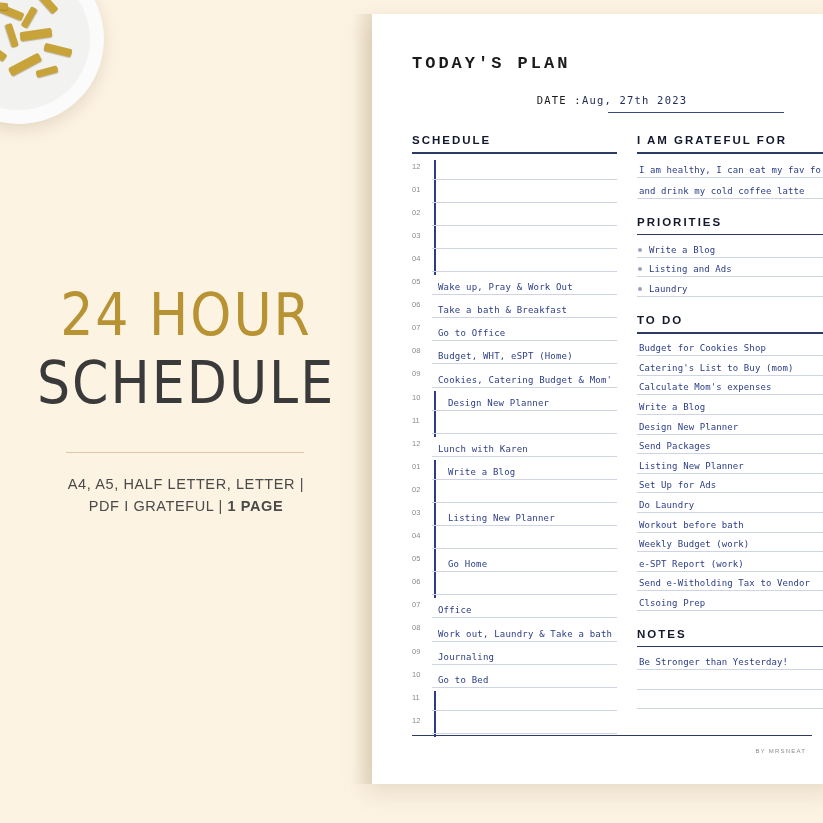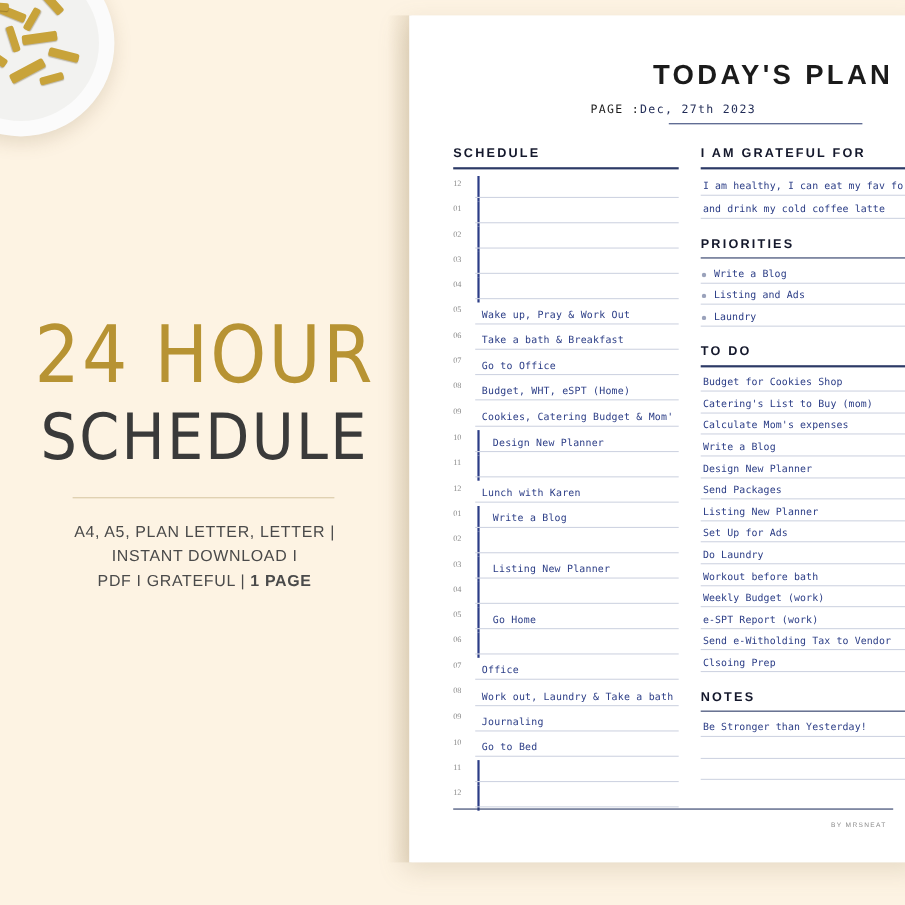--- a/index.html
+++ b/index.html
@@ -21,21 +21,21 @@
     width: 372px; height: 823px;
   }
   .promo-title {
     position: absolute;
     left: 0; right: 0;
     top: 286px;
     text-align: center;
   }
   .promo-line1 {
     font-family: "DejaVu Sans Condensed", "Liberation Sans", sans-serif;
-    font-size: 72px;
+    font-size: 58px;
     letter-spacing: 2px;
     color: #b79333;
     font-weight: 400;
     line-height: 1.0;
   }
   .promo-line2 {
     font-family: "DejaVu Sans Condensed", "Liberation Sans", sans-serif;
     font-size: 58px;
     letter-spacing: 2px;
     color: #3a3a3a;
@@ -99,23 +99,23 @@
     position: absolute;
     left: 352px; top: 14px;
     width: 22px; height: 770px;
     background: linear-gradient(to right, rgba(190,168,125,0.0), rgba(170,145,100,0.22));
   }
 
   .doc-title {
     position: absolute;
     left: 40px; right: 30px;
     top: 40px;
-    text-align: right;
-    font-family: Liberation Sans, sans-serif;
-    font-size: 25px;
+    text-align: left;
+    font-family: Liberation Mono, monospace;
+    font-size: 17px;
     letter-spacing: 3px;
     color: #1b1b1b;
     font-weight: bold;
   }
   .doc-date {
     position: absolute;
     left: 40px; right: 30px;
     top: 80px;
     text-align: center;
     font-size: 10.5px;
@@ -158,21 +158,21 @@
 
   
   .sched-row {
     position: relative;
     height: 23.1px;
   }
   .sched-row .hr {
     position: absolute;
     left: 0; top: 0;
     width: 17px;
-    font-family: Liberation Serif, serif;
+    font-family: Liberation Sans, sans-serif;
     font-size: 7.5px;
     color: #8a8a8a;
     line-height: 14px;
   }
   .sched-row .ln {
     position: absolute;
     left: 20px; right: 0;
     bottom: 3px;
     height: 1px;
     background: #cfd4e2;
@@ -265,35 +265,34 @@
   </div>
 
   <div class="promo-title">
     <div class="promo-line1">24 HOUR</div>
     <div class="promo-line2">SCHEDULE</div>
   </div>
 
   <div class="promo-rule"></div>
 
   <div class="promo-sub">
-    <div>A4, A5, PLAN LETTER, LETTER |</div>
-    <div>INSTANT DOWNLOAD I</div>
+    <div>A4, A5, HALF LETTER, LETTER |</div>
     <div>
       <span>PDF I GRATEFUL | </span><span class="b">1 PAGE</span>
     </div>
   </div>
 </div>
 
 <div class="page-shadow-edge"></div>
 
 <div class="page">
 
   <div class="doc-title">TODAY'S PLAN</div>
   <div class="doc-date">
-    <span class="lbl">PAGE :</span><span>Dec, 27th 2023</span>
+    <span class="lbl">DATE :</span><span>Aug, 27th 2023</span>
   </div>
   <div class="date-rule"></div>
 
   <div class="col-left">
     <div class="sec-head">SCHEDULE</div>
     <div class="sec-head-rule"></div>
     <div id="schedule-rows">
         <div class="sched-row">
           <span class="hr">12</span>
           <span class="bar"></span>

